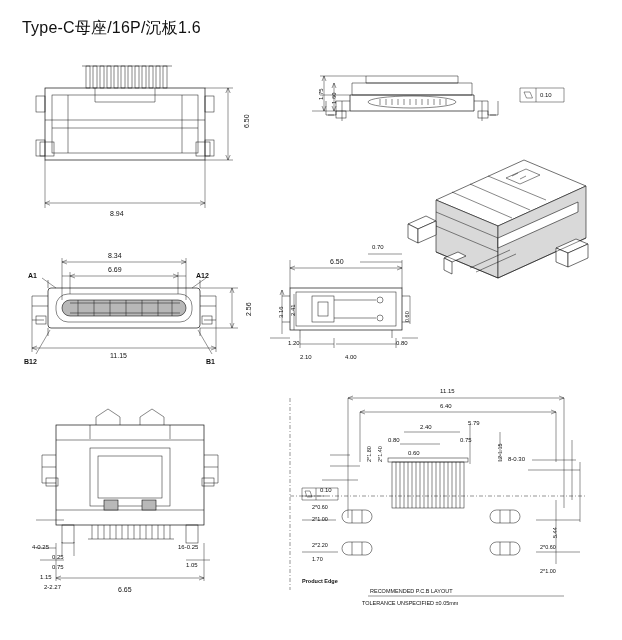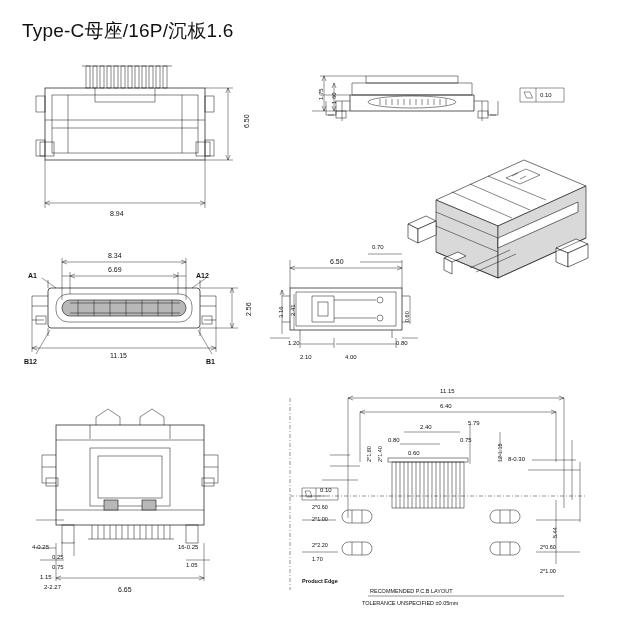--- a/index.html
+++ b/index.html
@@ -3,21 +3,21 @@
 <meta charset="utf-8">
 <style>
   html,body{margin:0;padding:0;background:#ffffff;}
   body{width:622px;height:640px;position:relative;overflow:hidden;
        font-family:"Liberation Sans", sans-serif;color:#1a1a1a;}
   .stage{position:absolute;left:0;top:0;width:622px;height:640px;}
   .t{position:absolute;font-size:7px;line-height:8px;white-space:nowrap;color:#111;}
   .t.sm{font-size:6px;line-height:7px;}
   .t.xs{font-size:5.5px;line-height:6.5px;}
   .t.b{font-weight:bold;}
-  .title{position:absolute;left:22px;top:18px;font-size:19px;color:#111;letter-spacing:.2px;}
+  .title{position:absolute;left:22px;top:18px;font-size:16px;color:#111;letter-spacing:.2px;}
   .rot{transform-origin:0 0;}
   svg{position:absolute;left:0;top:0;overflow:visible;}
   .ln{stroke:#111;stroke-width:.7;fill:none;}
   .lnt{stroke:#111;stroke-width:.5;fill:none;}
   .dim{stroke:#111;stroke-width:.45;fill:none;}
   .dash{stroke:#111;stroke-width:.45;fill:none;stroke-dasharray:4 2 1 2;}
   .fillg{fill:#d9d9d9;stroke:#111;stroke-width:.6;}
   .fillw{fill:#ffffff;stroke:#111;stroke-width:.6;}
   .filld{fill:#b8b8b8;stroke:#111;stroke-width:.6;}
   .red{fill:#cc0000;}

